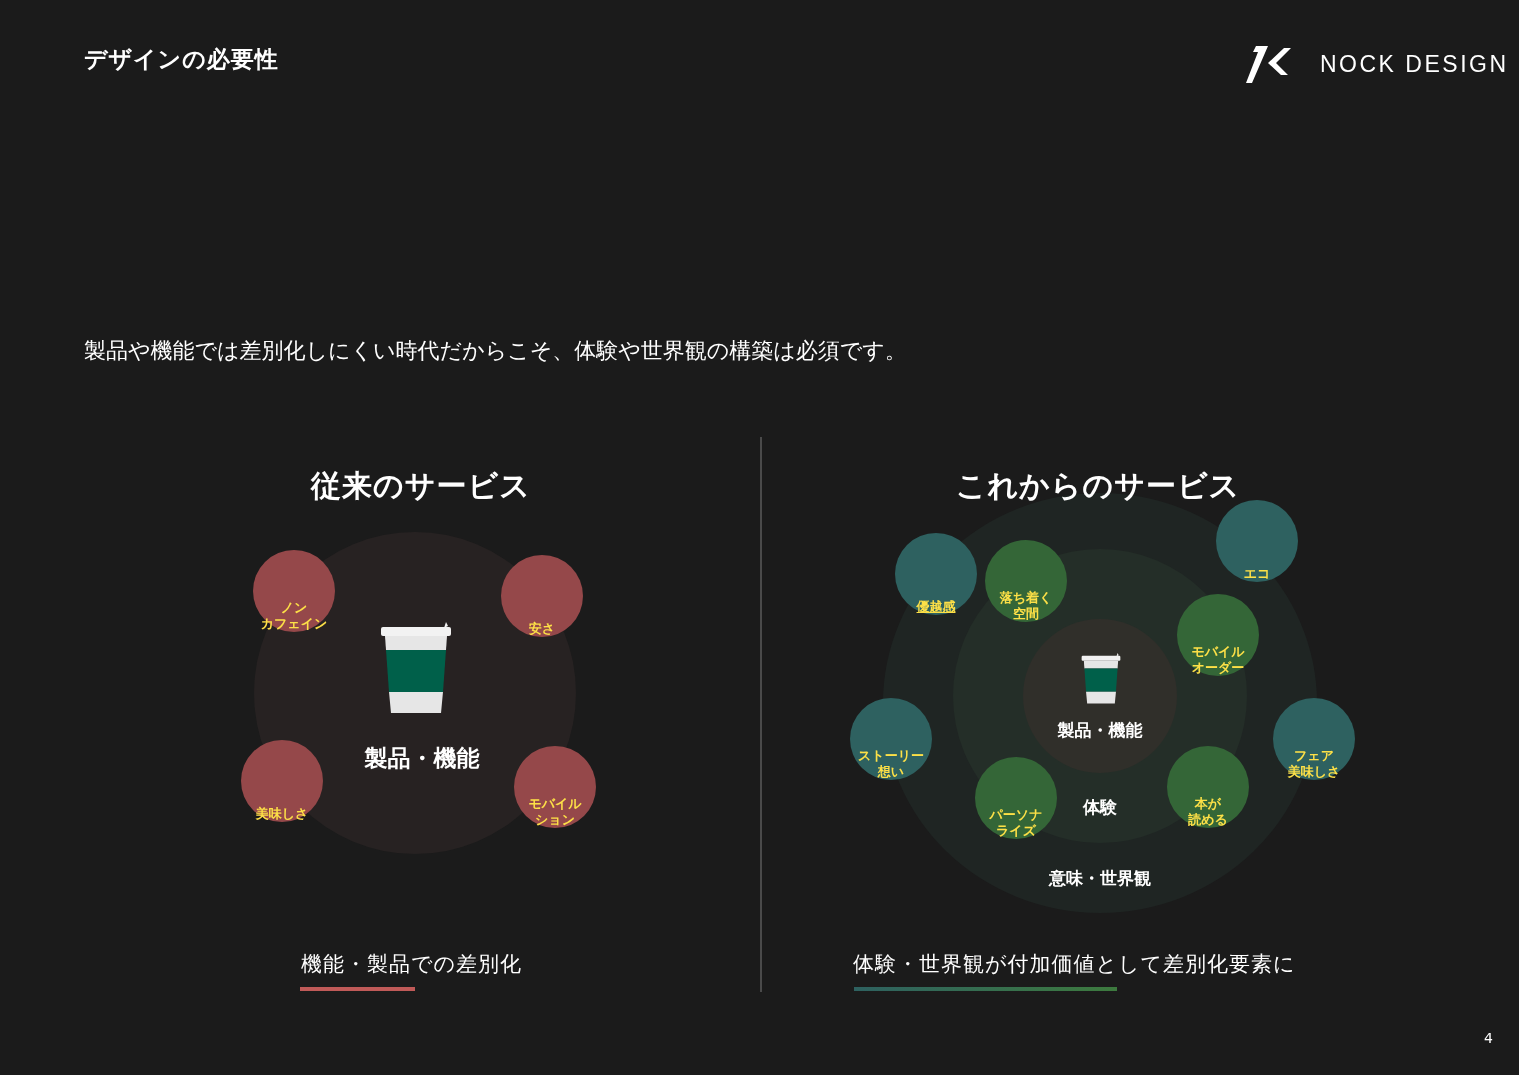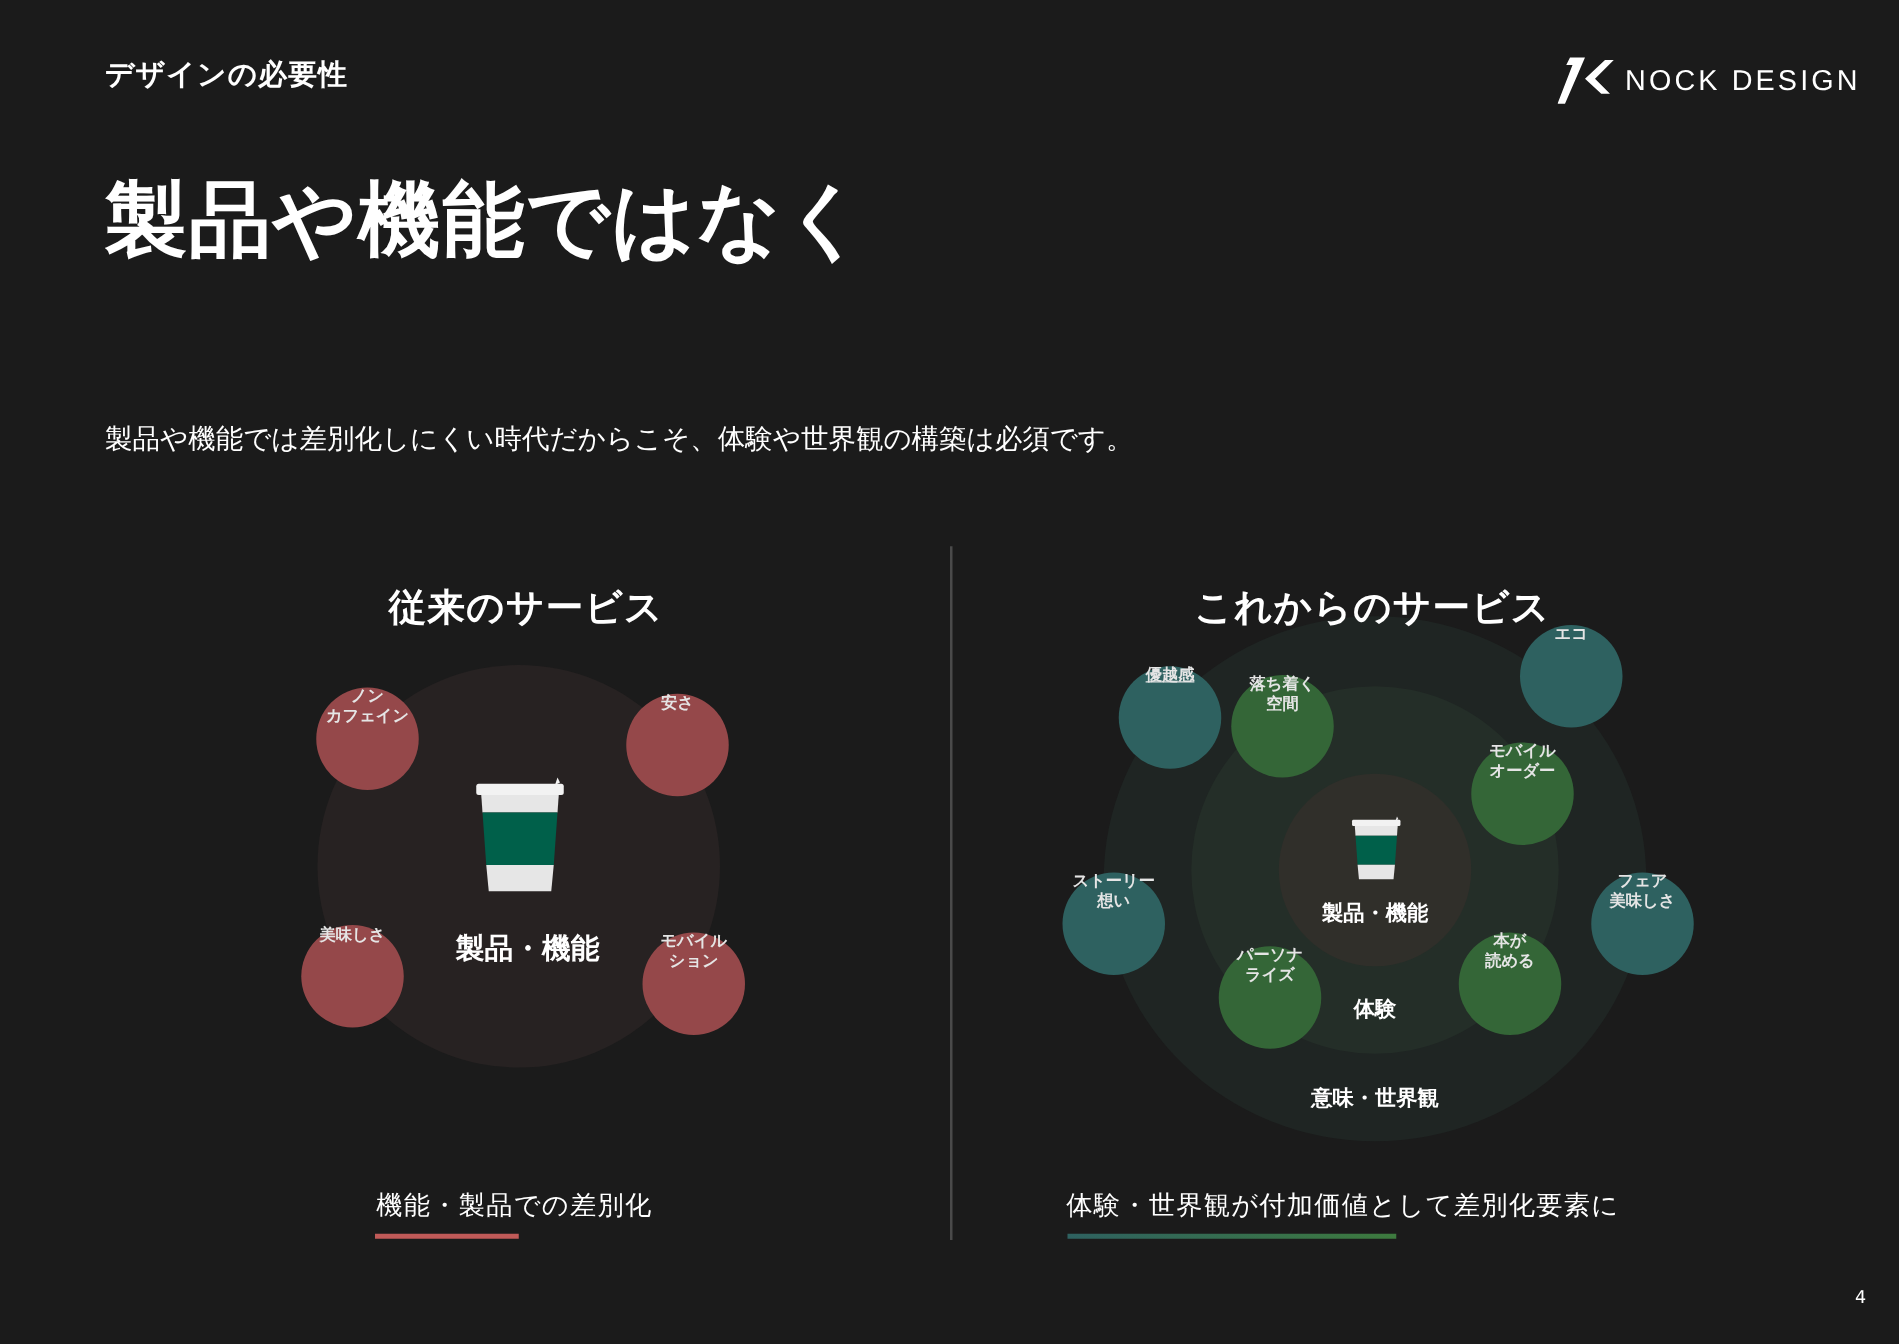--- a/index.html
+++ b/index.html
@@ -4,30 +4,30 @@
 <style>
   html, body { margin: 0; padding: 0; }
   body {
     width: 1519px; height: 1075px; overflow: hidden;
     background: #1b1b1b; color: #ffffff;
     font-family: "DejaVu Sans", "Liberation Sans", sans-serif;
     position: relative;
   }
   .abs { position: absolute; }
   .section-label { left: 84px; top: 44px; font-size: 23px; font-weight: bold; letter-spacing: 1px; }
-  .logo { left: 1246px; top: 44px; display: flex; align-items: center; gap: 8px; }
+  .logo { left: 1246px; top: 44px; display: flex; align-items: center; gap: 28px; }
   .logo-text { font-family: "Liberation Sans", sans-serif; font-size: 23px; font-weight: 500; letter-spacing: 2.5px; }
   .title { left: 84px; top: 128px; font-size: 66px; font-weight: bold; line-height: 95px; letter-spacing: 1px; }
   .subtitle { left: 84px; top: 336px; font-size: 22px; font-weight: 500; }
   .divider { left: 760px; top: 437px; width: 2px; height: 555px; background: #4a4a4a; }
   .col-head { font-size: 30px; font-weight: bold; text-align: center; width: 400px; letter-spacing: 1px; }
   .ring { border-radius: 50%; }
   .bubble {
-    border-radius: 50%; display: flex; align-items: flex-start; justify-content: center;
-    text-align: center; font-size: 13px; font-weight: bold; line-height: 16px; color: #e5e5e5;
+    border-radius: 50%; display: flex; align-items: flex-end; justify-content: center;
+    text-align: center; font-size: 13px; font-weight: bold; line-height: 16px; color: #fde047;
   }
   .red { background: #95484a; width: 82px; height: 82px; }
   .teal { background: #2e6160; width: 82px; height: 82px; }
   .green { background: #346637; width: 82px; height: 82px; }
   .label-strong { font-size: 23px; font-weight: bold; text-align: center; }
   .label-mid { font-size: 17px; font-weight: bold; text-align: center; }
   .footer-text { font-size: 21px; font-weight: 500; letter-spacing: 1px; }
   .underline { height: 4px; }
   .page-num { right: 26px; top: 1030px; font-size: 14px; }
 </style>
@@ -38,21 +38,20 @@
 
 <div class="abs logo">
   <svg width="46" height="40" viewBox="0 0 46 40">
     <polygon points="10,2 22,2 6,39 0,39 12,8 7,8" fill="#fff"></polygon>
     <polygon points="38,4 45,4 30,19 42,31 35,31 22,19" fill="#fff"></polygon>
   </svg>
   <span class="logo-text">NOCK DESIGN</span>
 </div>
 
 <div class="abs title">
-  <div>製品や機能ではなく</div>
 </div>
 
 <div class="abs subtitle">製品や機能では差別化しにくい時代だからこそ、体験や世界観の構築は必須です。</div>
 
 <div class="abs divider"></div>
 
 <div class="abs col-head" style="left:221px; top:466px;">従来のサービス</div>
 
 <div class="abs ring" style="left:254px; top:532px; width:322px; height:322px; background:#272222;"></div>
 

